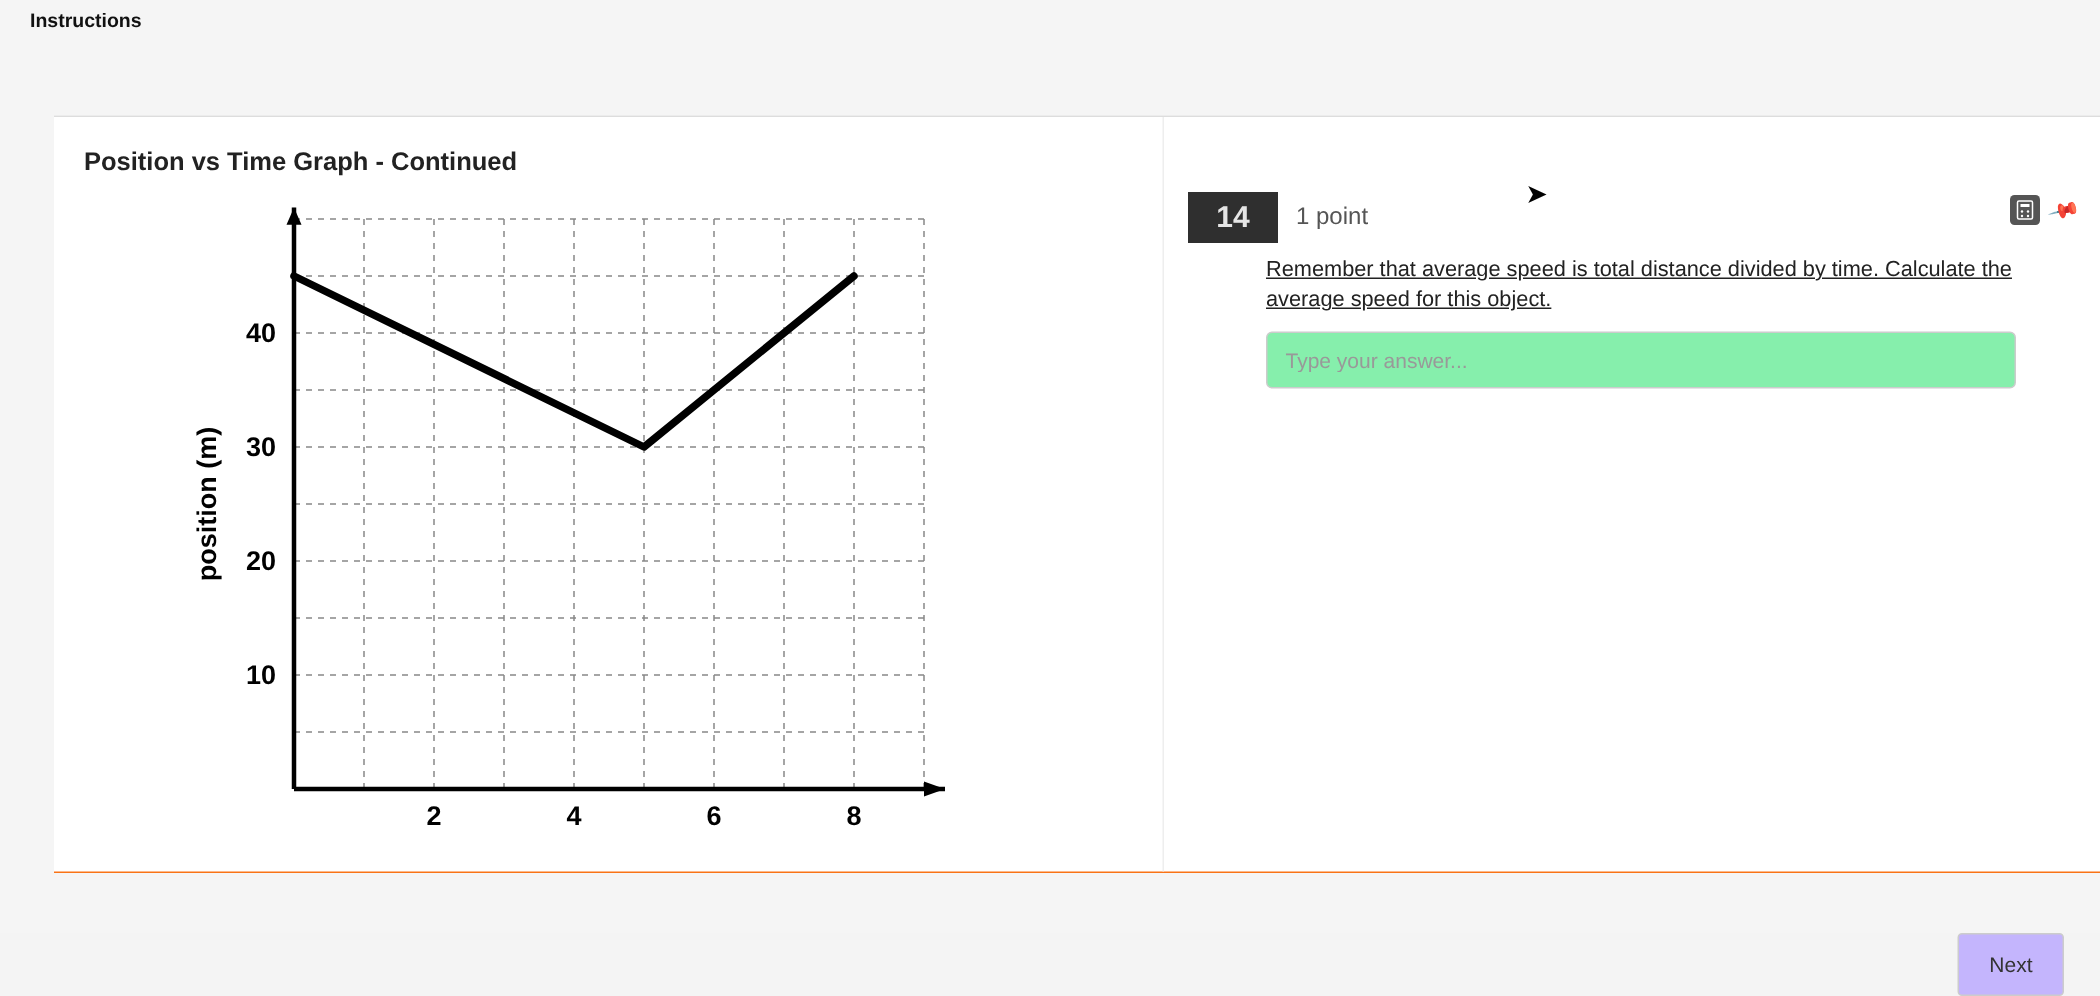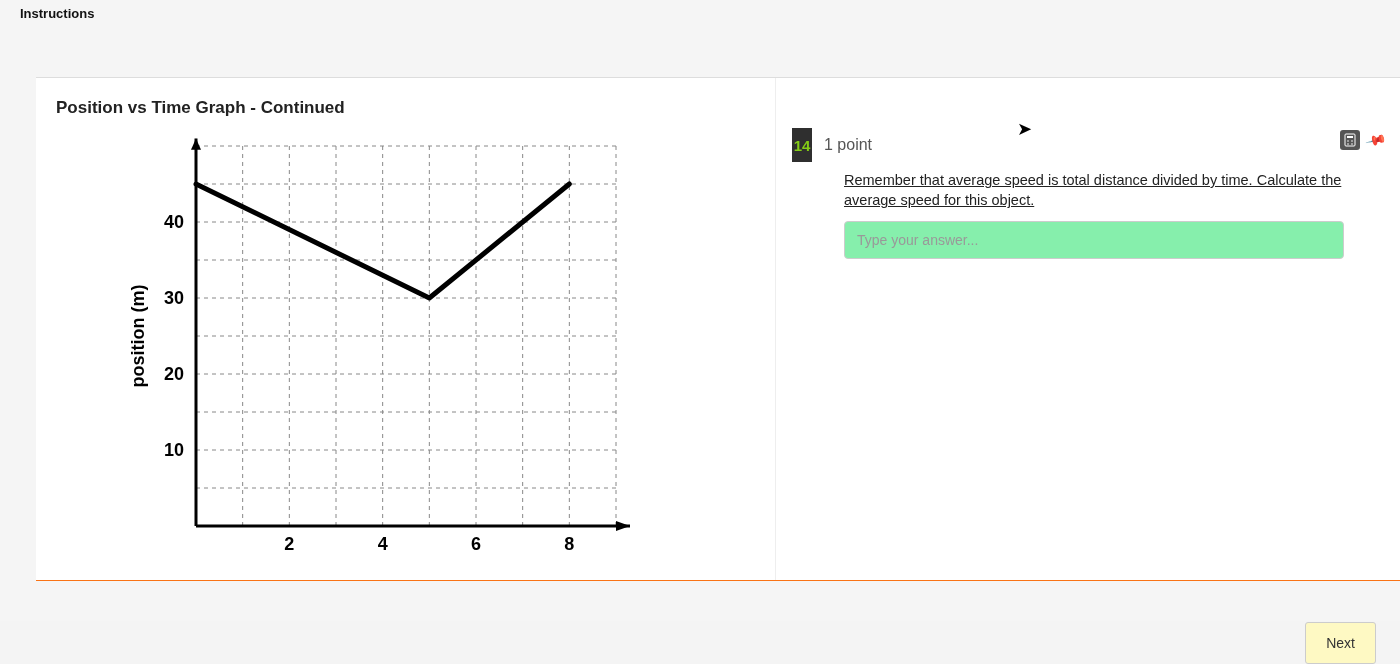--- a/index.html
+++ b/index.html
@@ -60,24 +60,24 @@
       position: relative;
     }
     .question-header {
       display: flex;
       align-items: center;
       gap: 12px;
       margin-bottom: 8px;
     }
     .qnum {
       background: #2f2f2f;
-      color: #84cc16;
+      color: #e5e5e5;
       font-weight: 700;
-      font-size: 15px;
-      width: 20px;
+      font-size: 20px;
+      width: 60px;
       height: 34px;
       display: flex;
       align-items: center;
       justify-content: center;
     }
     .points {
       color: #555;
       font-size: 16px;
     }
     .tools {
@@ -132,21 +132,21 @@
     .answer-input::placeholder { color: #999; }
     .footer {
       height: 50px;
       background: #f4f4f4;
       display: flex;
       justify-content: flex-end;
       align-items: center;
       padding-right: 24px;
     }
     .next-btn {
-      background: #fef9c3;
+      background: #c4b5fd;
       border: 1px solid #ccc;
       padding: 12px 20px;
       font-size: 14px;
       color: #333;
       border-radius: 3px;
       cursor: pointer;
     }
     .cursor-icon {
       position: absolute;
       top: 40px;

